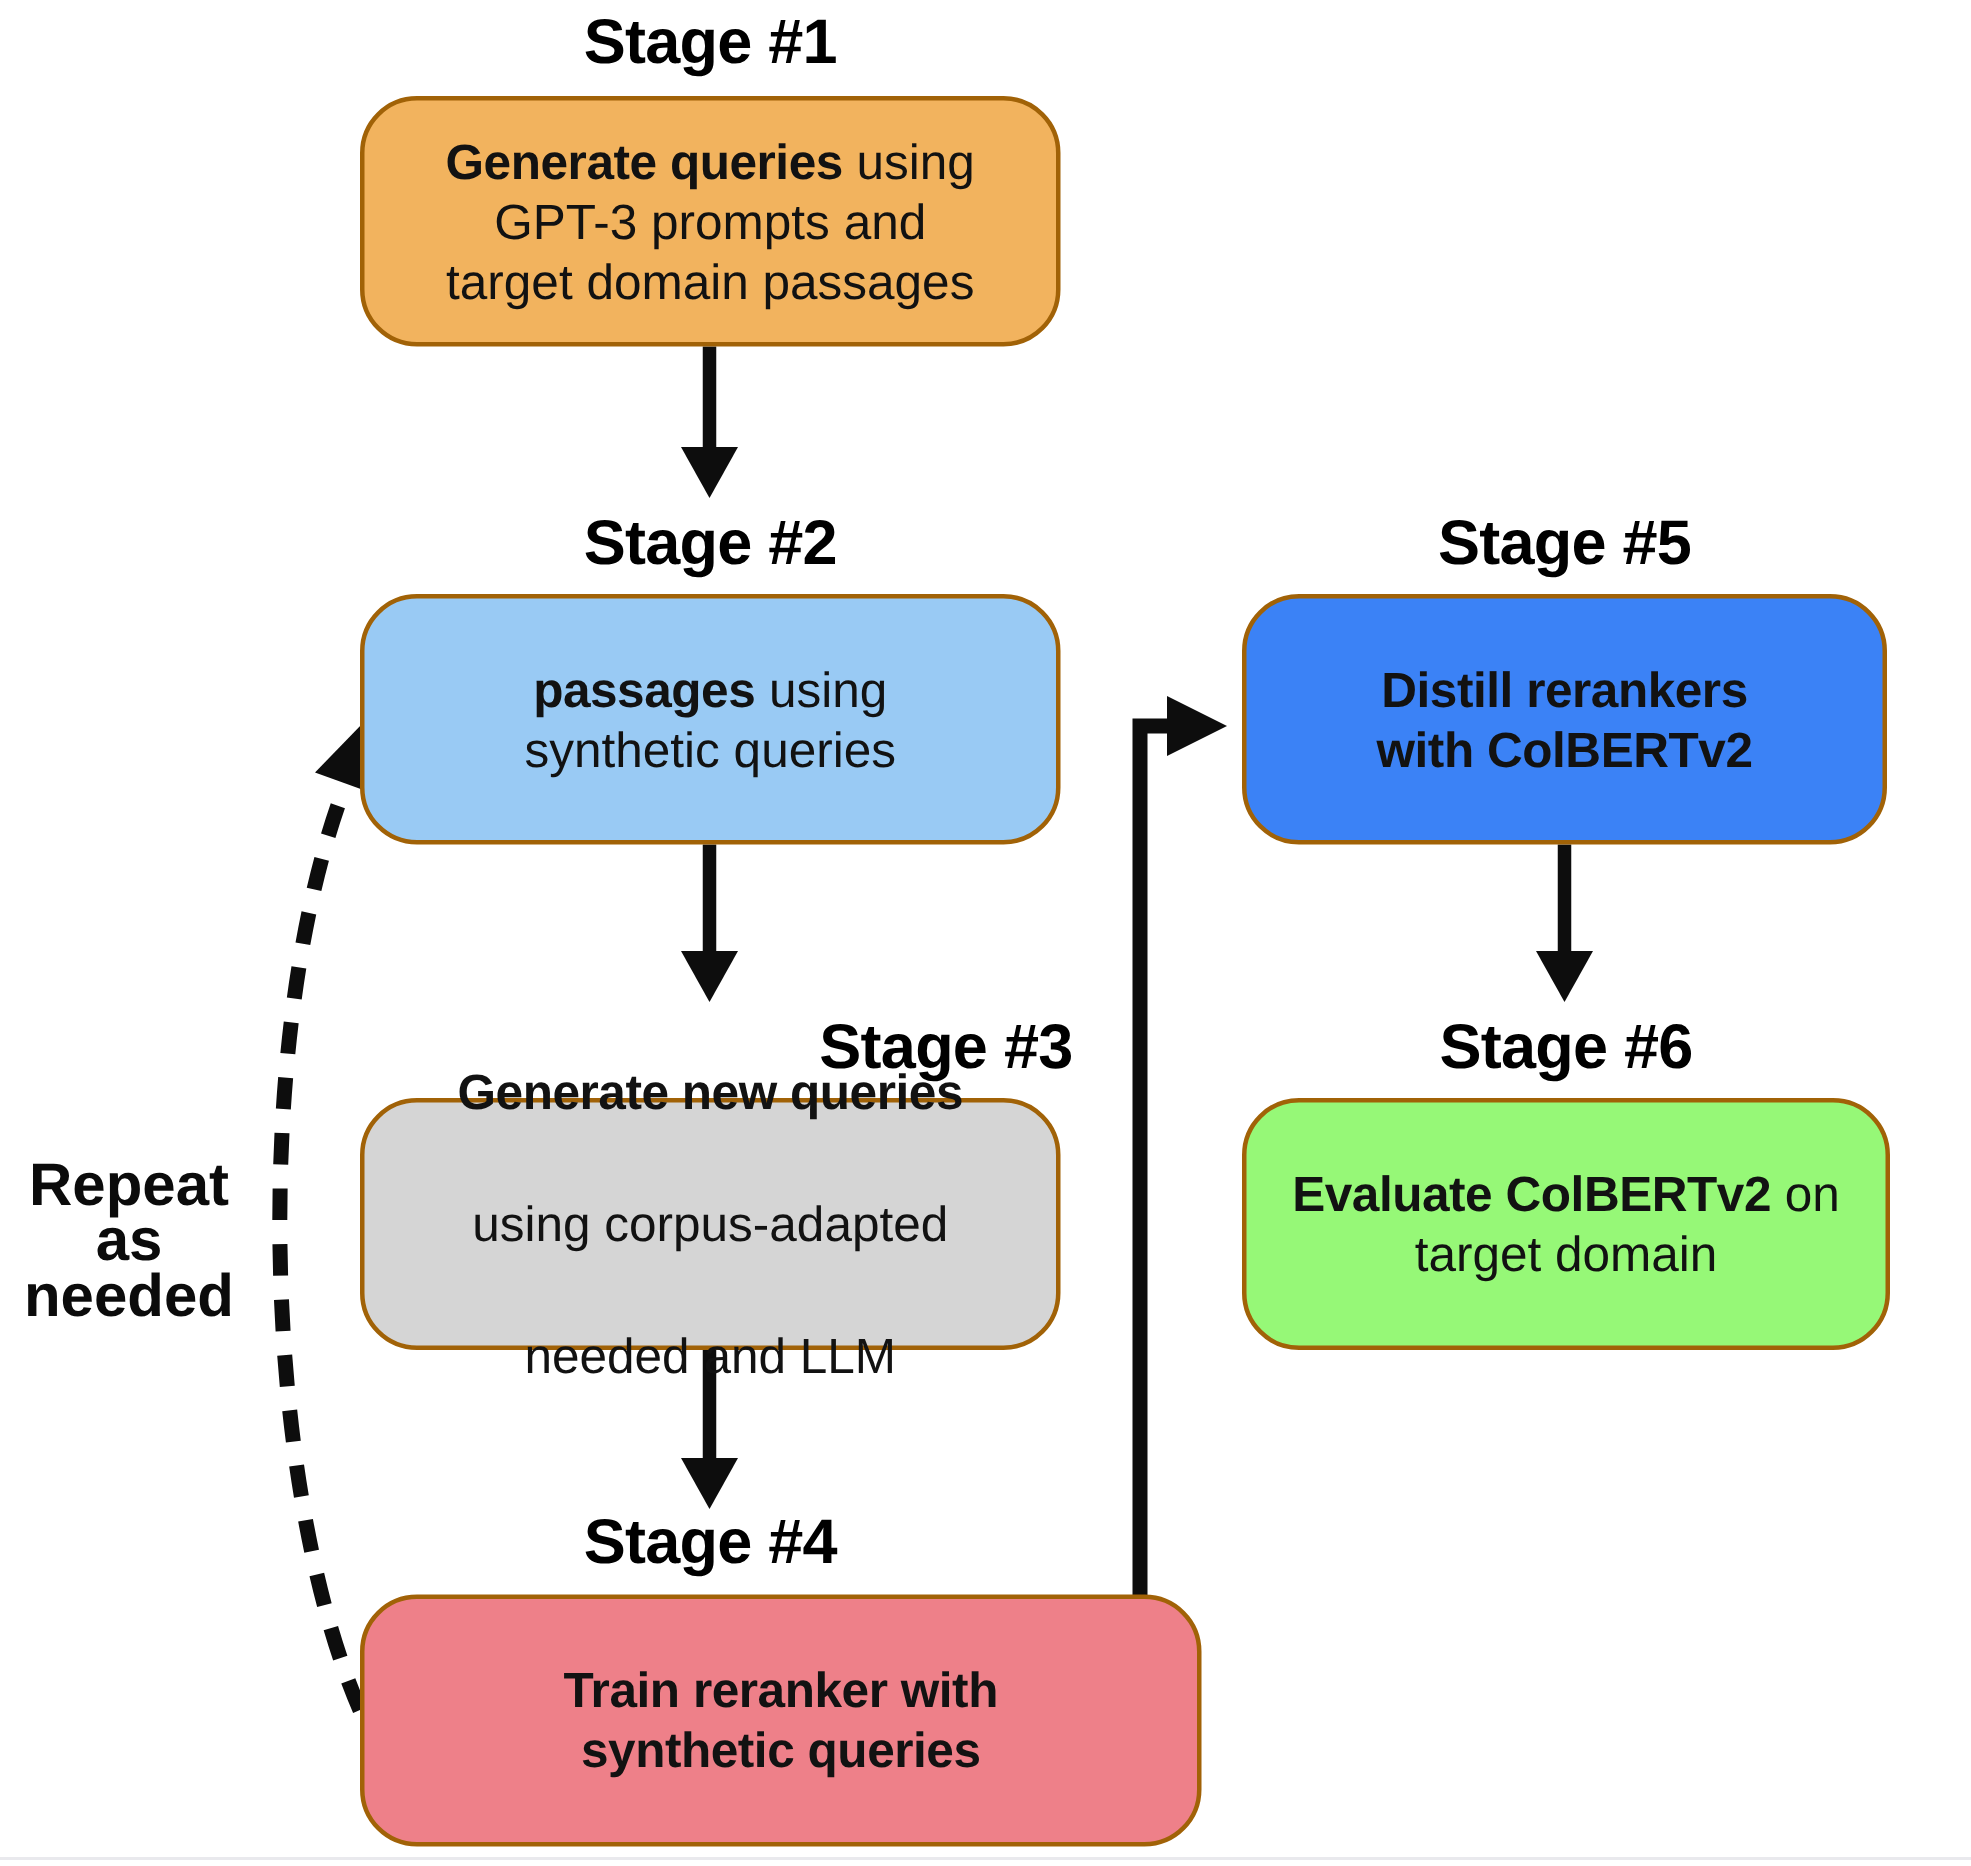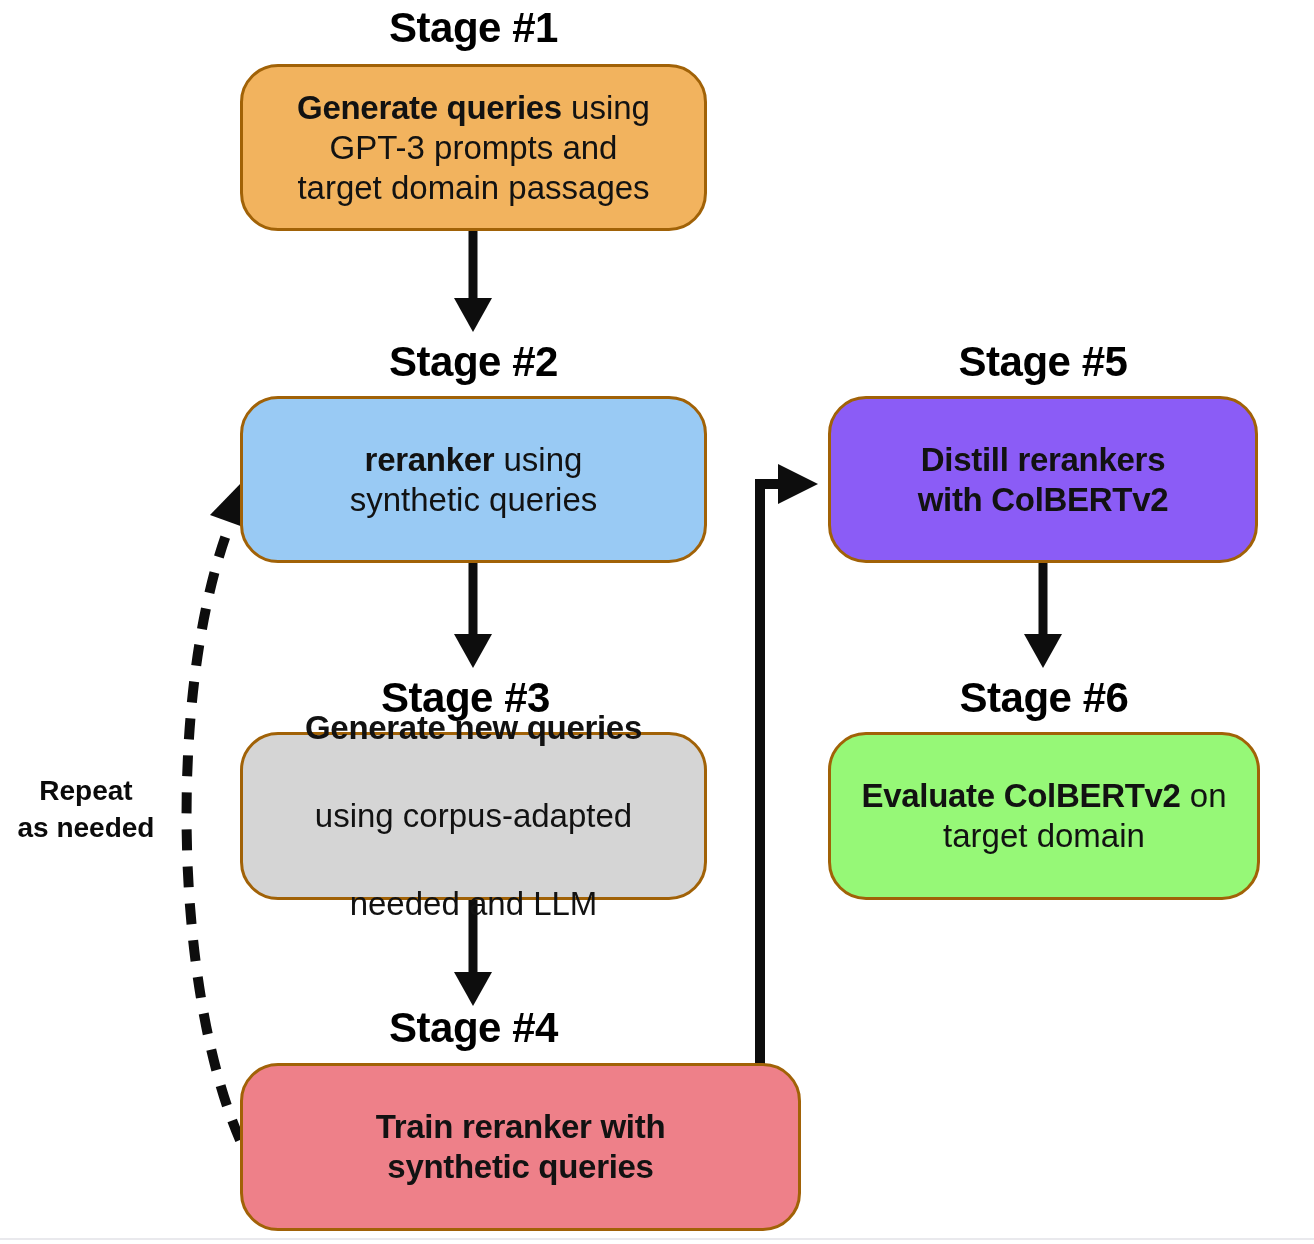--- a/index.html
+++ b/index.html
@@ -36,34 +36,34 @@
     color:#121212;
     padding:6px 10px;
   }
   .box .line{white-space:nowrap;}
   .box .bold{font-weight:700;letter-spacing:-0.3px;}
   
   .t1{left:240px;top:4px;width:467px;}
   .b1{left:240px;top:64px;width:467px;height:167px;}
   .t2{left:240px;top:338px;width:467px;}
   .b2{left:240px;top:396px;width:467px;height:167px;}
-  .t3{left:232px;top:674px;width:467px;}
+  .t3{left:248px;top:674px;width:467px;text-align:right;}
   .b3{left:240px;top:732px;width:467px;height:168px;}
   .t4{left:240px;top:1004px;width:467px;}
   .b4{left:240px;top:1063px;width:561px;height:168px;}
   
   .t5{left:828px;top:338px;width:430px;}
   .b5{left:828px;top:396px;width:430px;height:167px;}
   .t6{left:828px;top:674px;width:432px;}
   .b6{left:828px;top:732px;width:432px;height:168px;}
   .loop-label{
     position:absolute;
     left:6px;top:772px;width:160px;
     text-align:center;
-    font-size:28px;
+    font-size:40px;
     font-weight:700;
     line-height:37px;
     color:#0b0b0b;
   }
   .bottom-divider{
     position:absolute;
     left:0;top:1238px;width:1314px;height:2px;
   }
 </style>
 </head>
@@ -108,39 +108,39 @@
 
   <div class="stage-title t1">Stage #1</div>
   <div class="box b1" style="background-color: rgb(242, 179, 94);">
       <div class="line"><span class="bold">Generate queries</span><span> using</span></div>
       <div class="line"><span>GPT-3 prompts and</span></div>
       <div class="line"><span>target domain passages</span></div>
     </div>
 
   <div class="stage-title t2">Stage #2</div>
   <div class="box b2" style="background-color: rgb(153, 202, 244);">
-      <div class="line"><span class="bold">reranker</span><span> using</span></div>
+      <div class="line"><span class="bold">passages</span><span> using</span></div>
       <div class="line"><span>synthetic queries</span></div>
     </div>
 
   <div class="stage-title t3">Stage #3</div>
   <div class="box b3" style="background-color: rgb(213, 213, 213); gap: 48px;">
       <div class="line"><span class="bold">Generate new queries</span></div>
       <div class="line"><span>using corpus-adapted</span></div>
       <div class="line"><span>needed and LLM</span></div>
     </div>
 
   <div class="stage-title t4">Stage #4</div>
   <div class="box b4" style="background-color: rgb(238, 128, 137);">
       <div class="line"><span class="bold">Train reranker with</span></div>
       <div class="line"><span class="bold">synthetic queries</span></div>
     </div>
 
   <div class="stage-title t5">Stage #5</div>
-  <div class="box b5" style="background-color: #8b5cf6;">
+  <div class="box b5" style="background-color: #3b82f6;">
       <div class="line"><span class="bold">Distill rerankers</span></div>
       <div class="line"><span class="bold">with ColBERTv2</span></div>
     </div>
 
   <div class="stage-title t6">Stage #6</div>
   <div class="box b6" style="background-color: rgb(150, 248, 119);">
       <div class="line"><span class="bold">Evaluate ColBERTv2</span><span> on</span></div>
       <div class="line"><span>target domain</span></div>
     </div>
 

